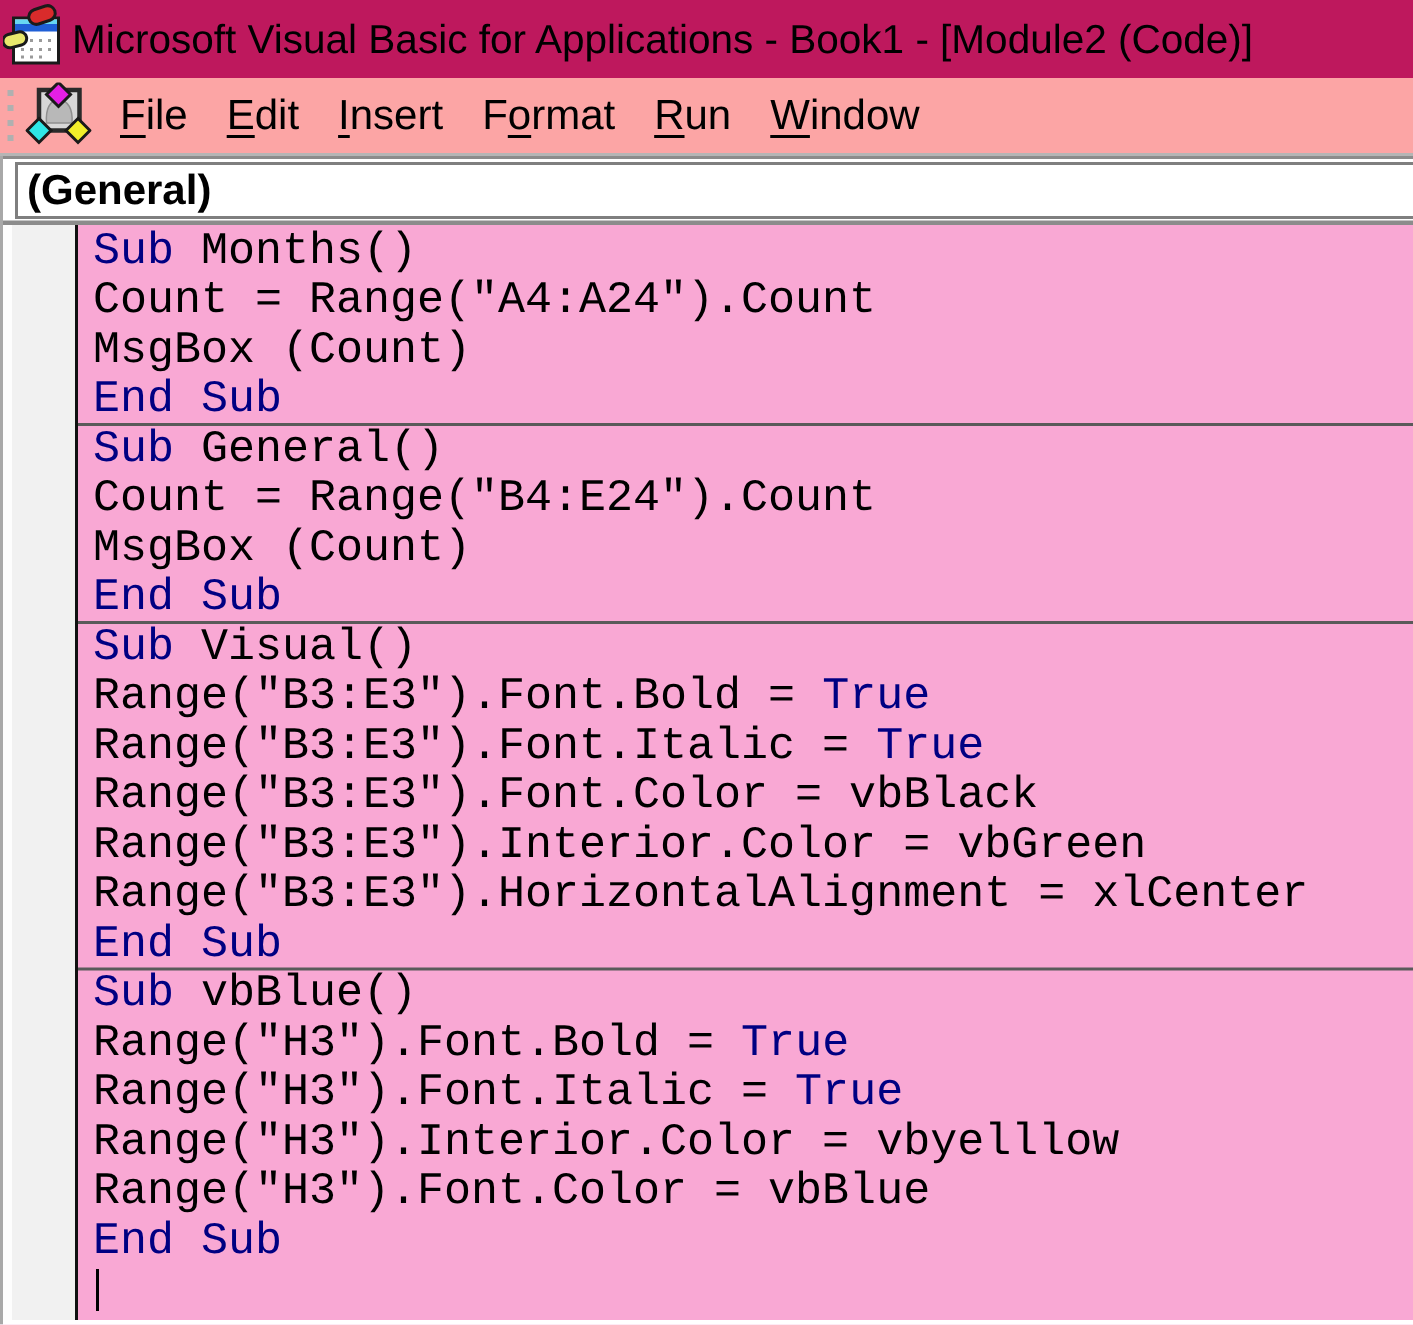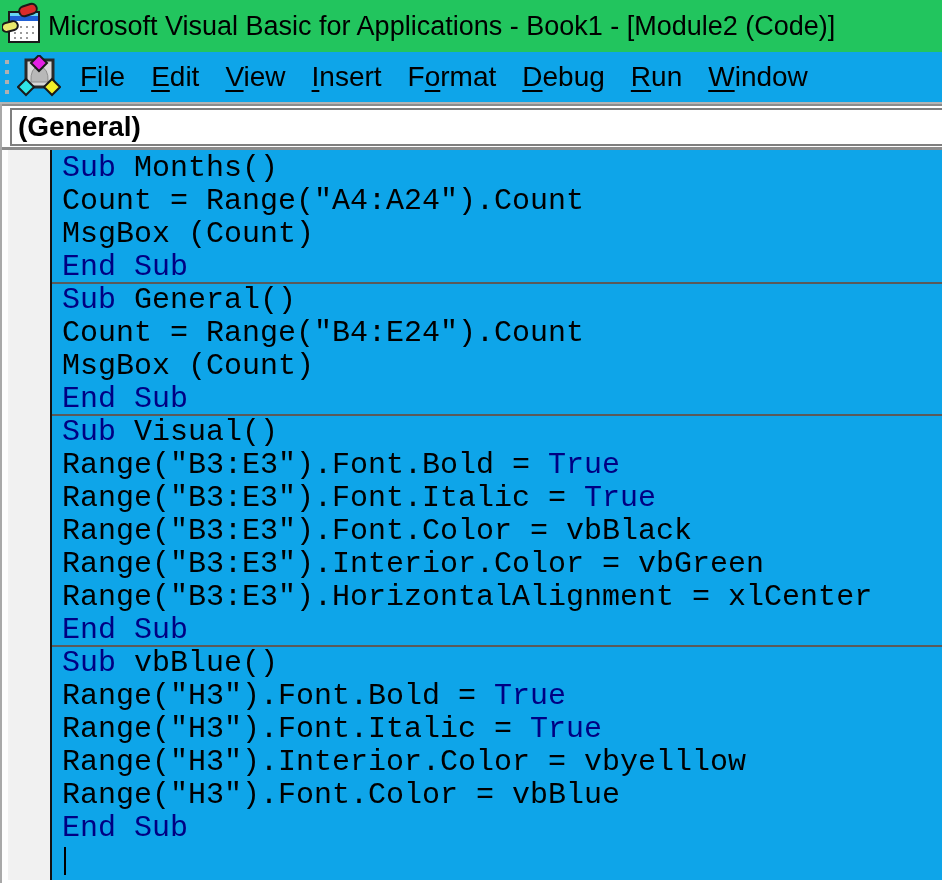--- a/index.html
+++ b/index.html
@@ -1,29 +1,29 @@
 <!DOCTYPE html>
 <html><head>
 <meta charset="utf-8">
 <style>
   * { margin:0; padding:0; box-sizing:border-box; }
   html,body { width:942px; height:883px; overflow:hidden; background:#fff;
               font-family:"Liberation Sans", sans-serif; }
 
   
   .titlebar {
-    height:52px; background:#22c55e; display:flex; align-items:center;
+    height:52px; background:#be185d; display:flex; align-items:center;
     padding-left:2px; overflow:hidden; white-space:nowrap;
   }
   .titlebar .app-icon { width:44px; height:48px; flex:0 0 auto; margin-right:2px; }
   .title-text { font-size:27px; color:#000; letter-spacing:0; }
 
   
   .menubar {
-    height:52px; background:#0ea5e9; display:flex; align-items:center;
+    height:52px; background:#fca5a5; display:flex; align-items:center;
     overflow:hidden; white-space:nowrap; border-bottom:2px solid #b5b5b5;
     padding-left:3px;
   }
   .drag-handle { display:flex; flex-direction:column; gap:6px; margin:0 6px 0 2px; }
   .drag-handle i { width:4px; height:4px; background:#b0b0b0; display:block; }
   .menubar .vba-icon { width:44px; height:44px; margin:0 6px 0 2px; flex:0 0 auto; }
   .menu-items { display:flex; align-items:center; }
   .menu-item {
     font-size:28px; color:#000; padding:4px 13px; cursor:default;
   }
@@ -42,21 +42,21 @@
   }
   .combo-box {
     flex:1 1 auto; height:38px; border:2px solid #7f7f7f; background:#fff;
     display:flex; align-items:center; padding-left:6px; margin-right:-2px;
   }
   .combo-box .combo-value {
     font-size:28px; font-weight:bold; color:#000;
   }
 
   
-  .code-area { display:flex; height:730px; background:#0ea5e9;justify-content:space-between; }
+  .code-area { display:flex; height:730px; background:#f9a8d4;justify-content:space-between; }
   .edge-strip { width:6px; background:#fdfdfd; flex:0 0 auto; }
   .margin-bar { width:42px; background:#f1f1f1; flex:0 0 auto; }
   .code-pane {
     flex:1 1 auto; border-left:2px solid #111; overflow:hidden;
     font-family:"Liberation Mono", "DejaVu Sans Mono", monospace;
     font-size:30px; color:#000; padding-top:2px;
   }
   .code-line { height:33px; line-height:33px; white-space:pre; padding-left:10px; }
   .code-line.sep { border-bottom:2px solid #5a5a5a; }
   .code-line .kw { color:#000082; }
@@ -110,24 +110,22 @@
     <path d="M14 27 Q13 13 22 11 Q32 13 31 27 Z" fill="#b8b8b8" stroke="#8f8f8f" stroke-width="1"></path>
     <g stroke="#1a1a1a" stroke-width="2">
       <path d="M22 0 L30 8 L22 16 L14 8 Z" fill="#e41fe4"></path>
       <path d="M9 24 L17 32 L9 40 L1 32 Z" fill="#2fe6e6"></path>
       <path d="M35 24 L43 32 L35 40 L27 32 Z" fill="#f2ee2a"></path>
     </g>
   </svg>
   <div class="menu-items">
       <span class="menu-item"><u>F</u>ile</span>
       <span class="menu-item"><u>E</u>dit</span>
-      <span class="menu-item"><u>V</u>iew</span>
       <span class="menu-item"><u>I</u>nsert</span>
       <span class="menu-item">F<u>o</u>rmat</span>
-      <span class="menu-item"><u>D</u>ebug</span>
       <span class="menu-item"><u>R</u>un</span>
       <span class="menu-item"><u>W</u>indow</span>
     </div>
 </div>
 
 <div class="client-frame">
 
   <div class="combo-row">
     <div class="combo-box">
       <span class="combo-value">(General)</span>

